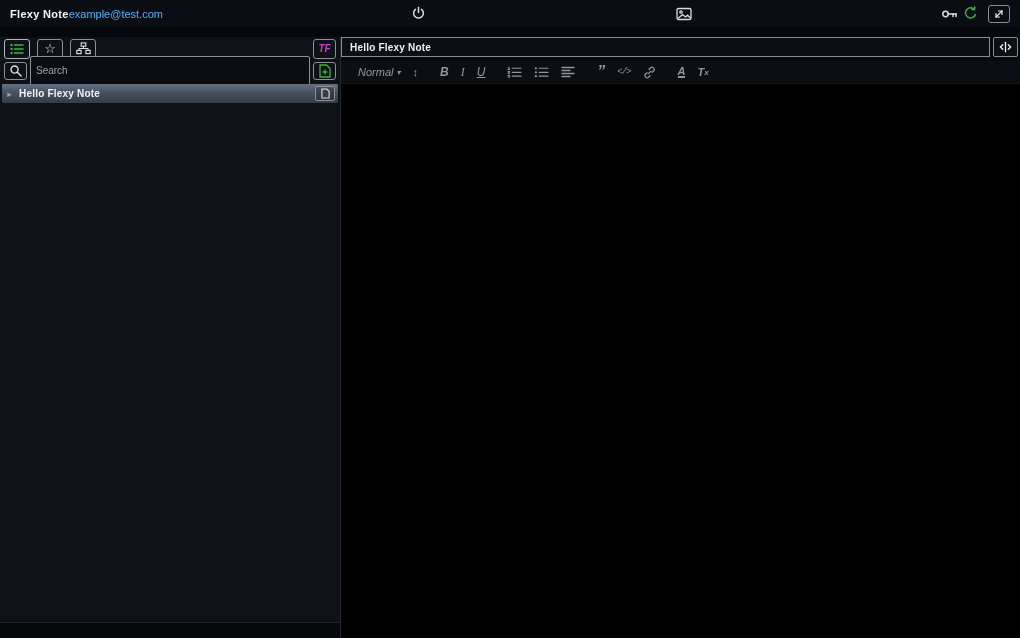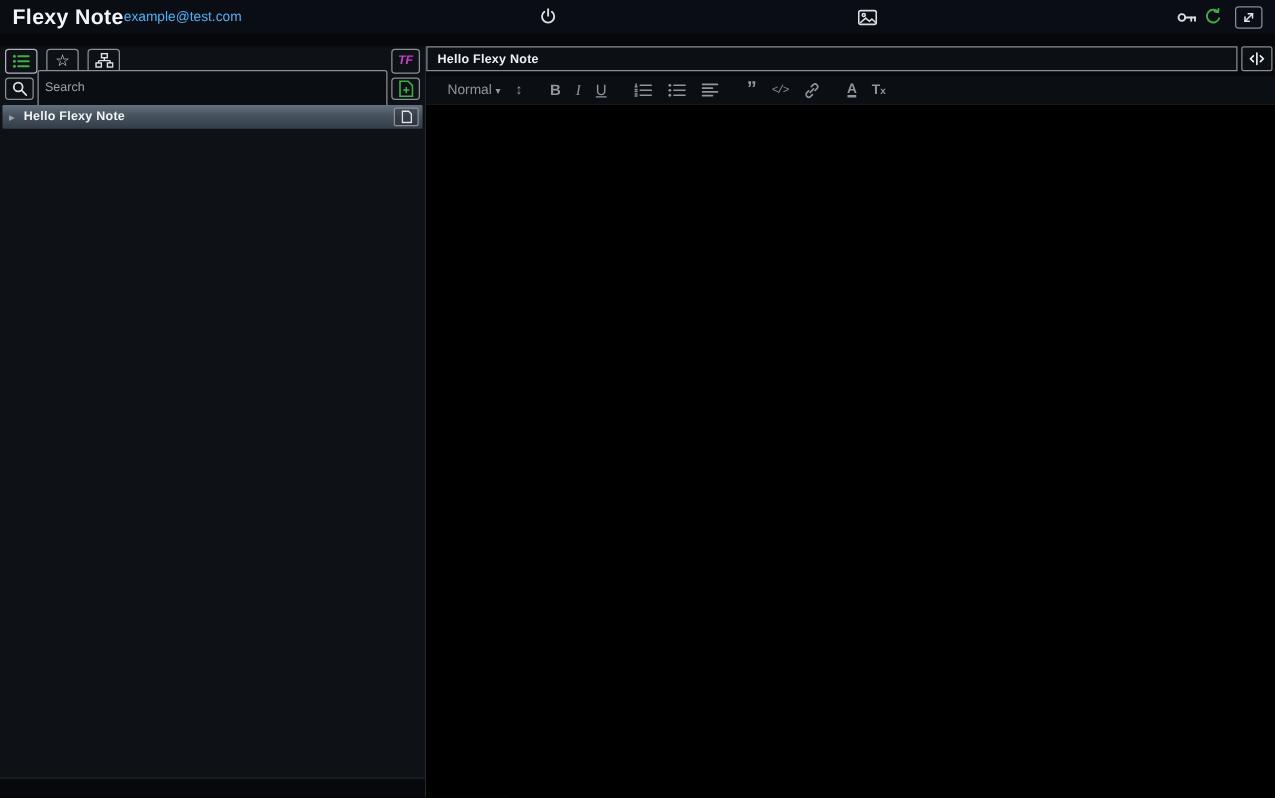--- a/index.html
+++ b/index.html
@@ -8,21 +8,21 @@
     font-family:"Liberation Sans", sans-serif;
     background:#05070a; color:#e6e9ec; overflow:hidden;
   }
   .app { width:1020px; height:638px; display:flex; flex-direction:column; }
 
   
   header {
     height:27px; flex:0 0 auto; background:#0a0e14;
     display:flex; align-items:center; padding:0 10px;
   }
-  .app-title { font-size:17px; font-weight:bold; color:#f3f6f8; letter-spacing:.3px; }
+  .app-title { font-size:11px; font-weight:bold; color:#f3f6f8; letter-spacing:.3px; }
   .header-center { flex:1; display:flex; align-items:center; justify-content:space-between; gap:13px; }
   .email { color:#4fb0f5; font-size:11px; text-decoration:none; cursor:pointer; }
   .hicon-btn {
     background:none; border:none; padding:0; cursor:pointer;
     width:20px; height:18px; display:flex; align-items:center; justify-content:center;
   }
   .header-right { display:flex; align-items:center; gap:8px; }
   .fullscreen-btn {
     width:22px; height:18px; border:1px solid #868d95; border-radius:3px;
     background:#0a0e14; display:flex; align-items:center; justify-content:center; cursor:pointer;
@@ -100,20 +100,21 @@
 
   .editor-toolbar {
     margin-top:4px; height:23px; background:#0b0e12; border-bottom:1px solid #14171b;
     display:flex; align-items:center; padding-left:17px; color:#8f969d; font-size:11px;
   }
   .tb-group { display:flex; align-items:center; gap:12px; margin-right:22px; }
   .tb-btn {
     background:none; border:none; color:#8f969d; cursor:pointer; font-size:11px;
     display:flex; align-items:center; justify-content:center; padding:0;
     font-family:"Liberation Sans", sans-serif;
+    font-style:italic;
   }
   .tb-format { gap:3px; }
   .tb-caret { font-size:8px; }
   .tb-bold { font-weight:bold; font-size:12px; }
   .tb-italic { font-style:italic; font-family:"Liberation Serif", serif; font-size:12px; }
   .tb-underline { text-decoration:underline; font-size:12px; }
   .tb-quote { font-size:16px; font-weight:bold; line-height:8px; height:12px; }
   .tb-code { font-size:9px; font-family:"Liberation Mono", monospace; letter-spacing:-1px; }
   .tb-color { font-size:11px; font-weight:bold; border-bottom:2px solid #8f969d; line-height:10px; }
   .tb-clear { font-size:11px; font-weight:bold; }

